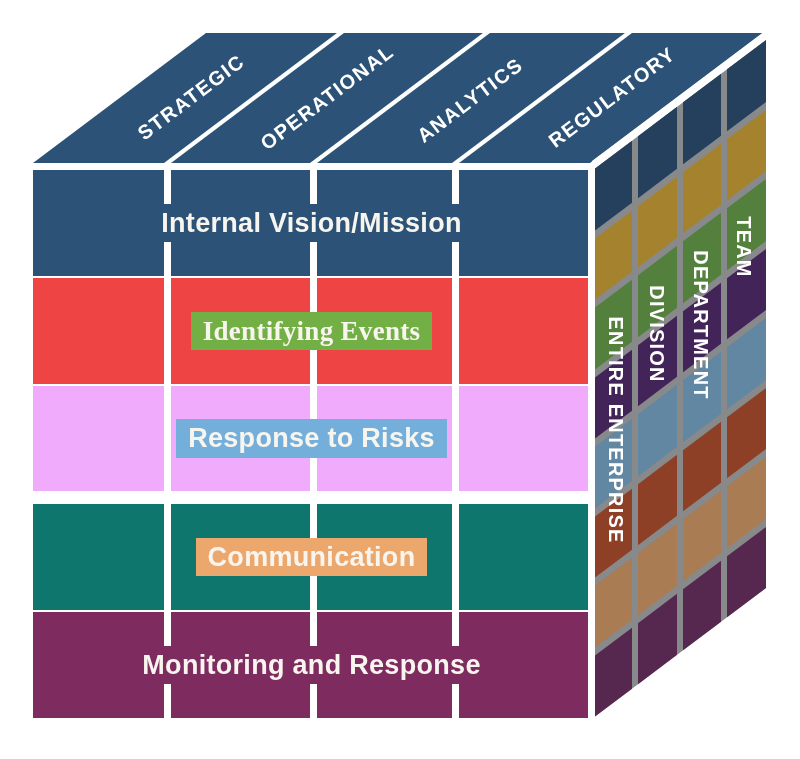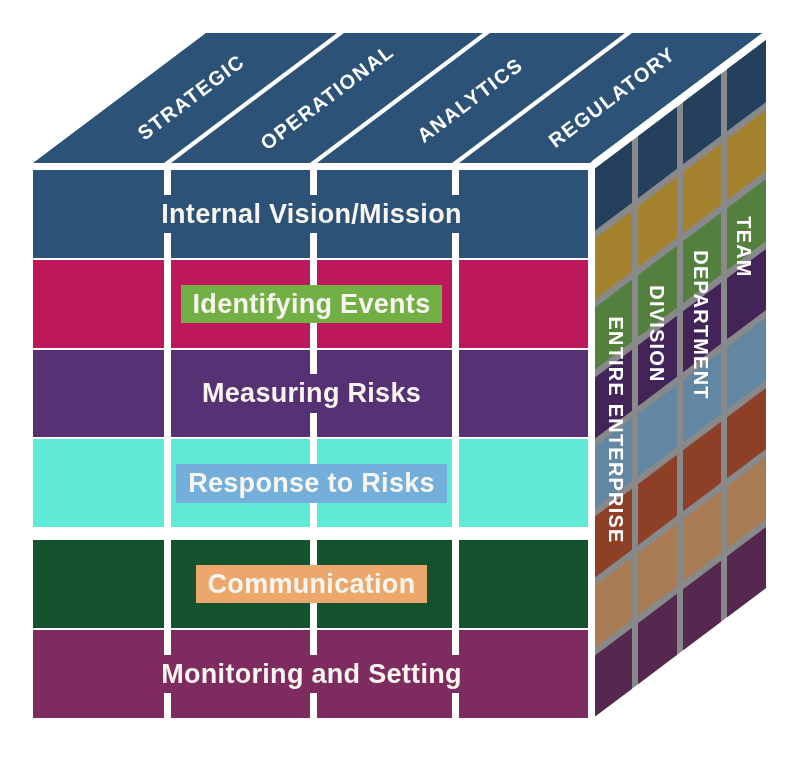--- a/index.html
+++ b/index.html
@@ -107,49 +107,43 @@
   <div class="edge-diag" style="background: rgb(255, 255, 255);"></div>
   <div class="edge-vert" style="background: rgb(255, 255, 255);"></div>
 
   <div class="front-face">
     <div class="front-row" style="background: rgb(44, 83, 119);">
       <span class="sep sep1" style="background: rgb(255, 255, 255);"></span>
         <span class="sep sep2" style="background: rgb(255, 255, 255);"></span>
         <span class="sep sep3" style="background: rgb(255, 255, 255);"></span>
       <span class="row-label" style="background: rgb(44, 83, 119); color: rgb(248, 245, 238);">Internal Vision/Mission</span>
     </div>
-    <div class="front-row" style="background: #be185d;">
+    <div class="front-row" style="background: #ef4444; font-family: Liberation Serif, serif;">
       <span class="sep sep1" style="background: rgb(255, 255, 255);"></span>
         <span class="sep sep2" style="background: rgb(255, 255, 255);"></span>
         <span class="sep sep3" style="background: rgb(255, 255, 255);"></span>
       <span class="row-label" style="background: rgb(114, 176, 69); color: rgb(248, 245, 238);">Identifying Events</span>
     </div>
-    <div class="front-row" style="background: rgb(86, 49, 115);">
-      <span class="sep sep1" style="background: rgb(255, 255, 255);"></span>
-        <span class="sep sep2" style="background: rgb(255, 255, 255);"></span>
-        <span class="sep sep3" style="background: rgb(255, 255, 255);"></span>
-      <span class="row-label" style="background: rgb(86, 49, 115); color: rgb(248, 245, 238);">Measuring Risks</span>
-    </div>
-    <div class="front-row" style="background: #5eead4;">
+    <div class="front-row" style="background: #f0abfc;">
       <span class="sep sep1" style="background: rgb(255, 255, 255);"></span>
         <span class="sep sep2" style="background: rgb(255, 255, 255);"></span>
         <span class="sep sep3" style="background: rgb(255, 255, 255);"></span>
       <span class="row-label" style="background: rgb(116, 175, 220); color: rgb(248, 245, 238);">Response to Risks</span>
     </div>
-    <div class="front-row" style="background: #14532d; margin-top: 11px;">
+    <div class="front-row" style="background: #0f766e; margin-top: 11px;">
       <span class="sep sep1" style="background: rgb(255, 255, 255);"></span>
         <span class="sep sep2" style="background: rgb(255, 255, 255);"></span>
         <span class="sep sep3" style="background: rgb(255, 255, 255);"></span>
       <span class="row-label" style="background: rgb(235, 167, 108); color: rgb(248, 245, 238);">Communication</span>
     </div>
     <div class="front-row" style="background: rgb(126, 43, 96);">
       <span class="sep sep1" style="background: rgb(255, 255, 255);"></span>
         <span class="sep sep2" style="background: rgb(255, 255, 255);"></span>
         <span class="sep sep3" style="background: rgb(255, 255, 255);"></span>
-      <span class="row-label" style="background: rgb(126, 43, 96); color: rgb(248, 245, 238);">Monitoring and Setting</span>
+      <span class="row-label" style="background: rgb(126, 43, 96); color: rgb(248, 245, 238);">Monitoring and Response</span>
     </div>
   </div>
 
   <div class="side-label sl0" style="color: rgb(255, 255, 255);">ENTIRE ENTERPRISE</div>
   <div class="side-label sl1" style="color: rgb(255, 255, 255);">DIVISION</div>
   <div class="side-label sl2" style="color: rgb(255, 255, 255);">DEPARTMENT</div>
   <div class="side-label sl3" style="color: rgb(255, 255, 255);">TEAM</div>
 
 </div>
 

